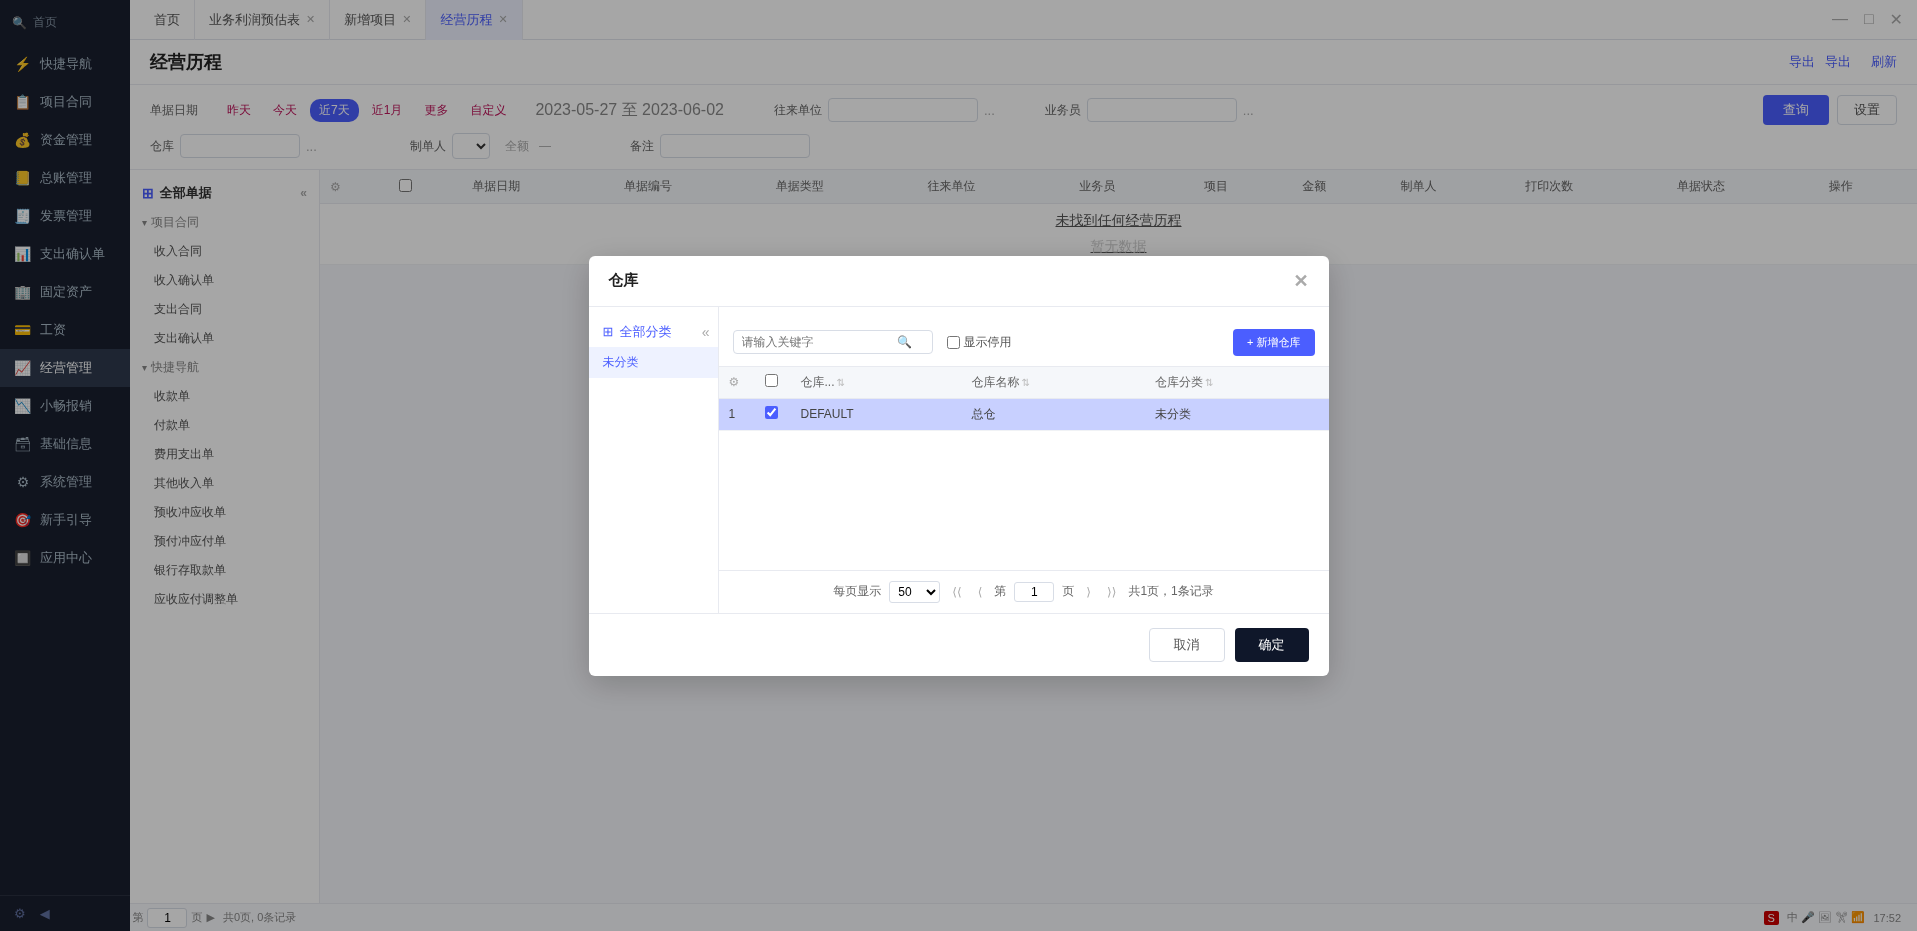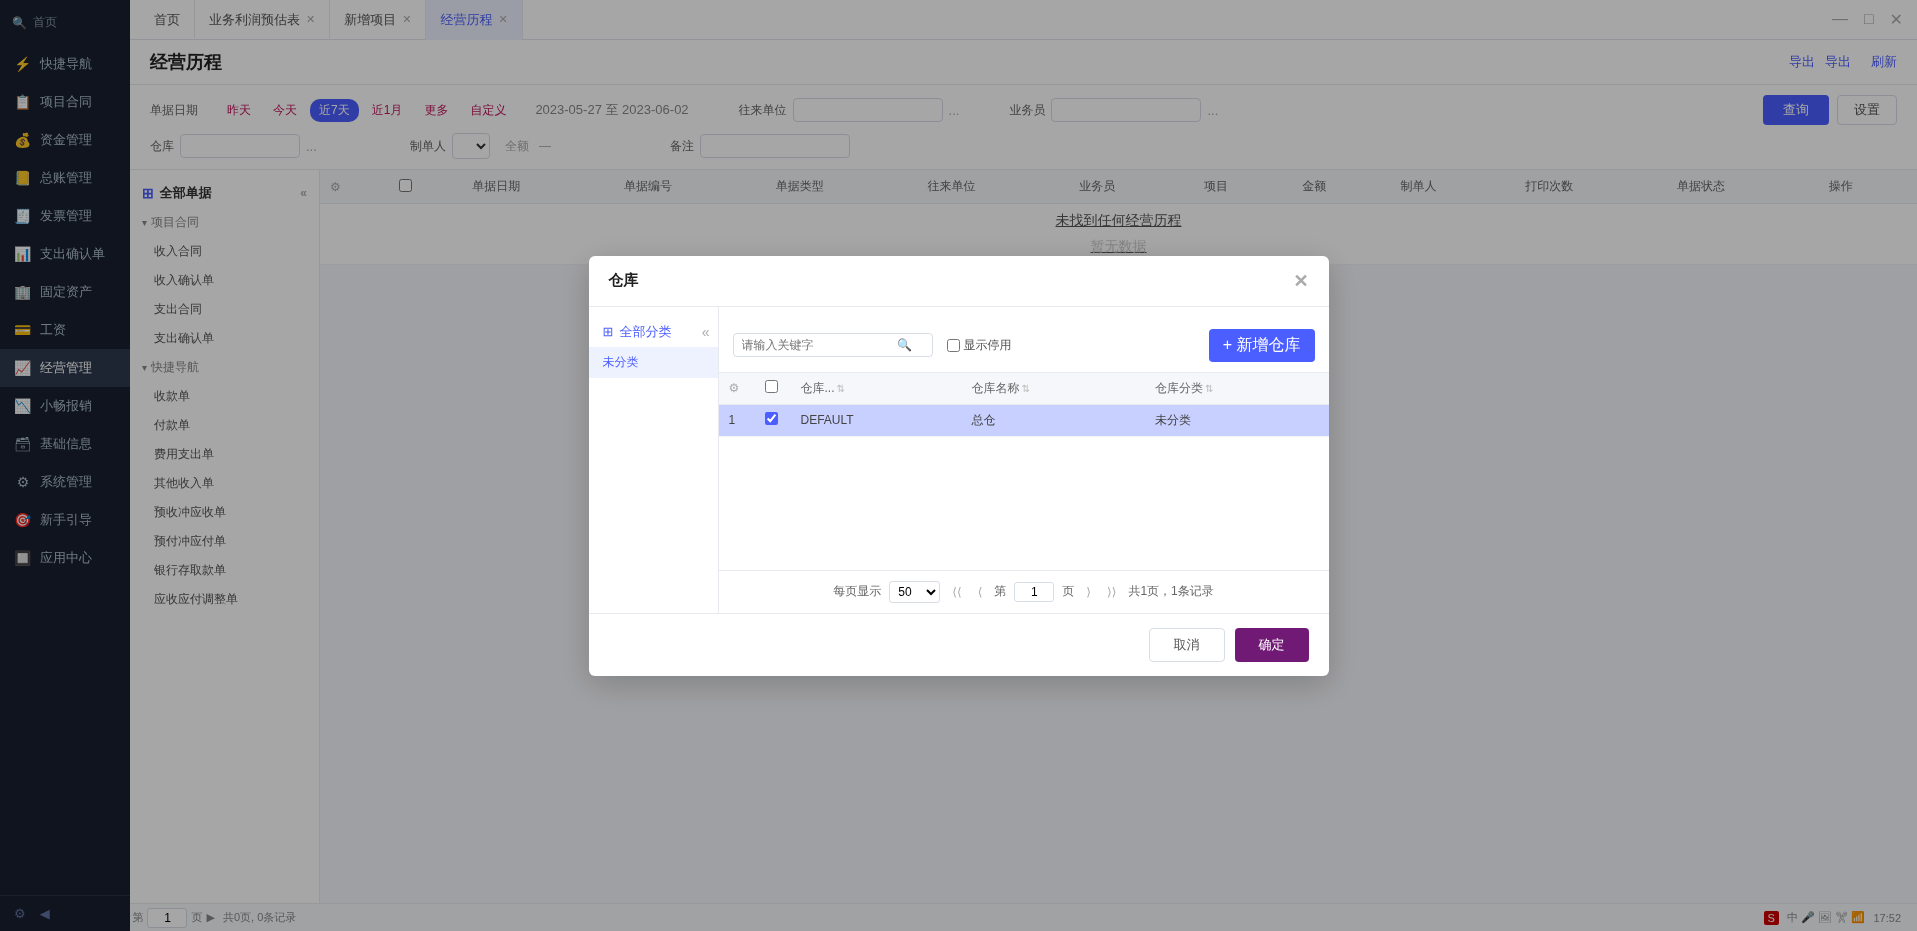--- a/index.html
+++ b/index.html
@@ -61,21 +61,21 @@
       display: flex; flex-direction: column; gap: 8px;
     }
     .filter-row { display: flex; align-items: center; gap: 20px; flex-wrap: wrap; }
     .filter-label { color: #666; font-size: 12px; }
     .filter-date-btns { display: flex; gap: 4px; align-items: center; }
     .date-btn {
       padding: 2px 8px; border-radius: 3px; font-size: 12px;
       cursor: pointer; color: #be185d; border: 1px solid transparent;
     }
     .date-btn.active { background: #4b5eff; color: #fff; border-radius: 10px; }
-    .date-range { font-size: 13px; color: #888; }
+    .date-range { font-size: 16px; color: #888; }
     .filter-field {
       display: flex; align-items: center; gap: 6px; min-width: 200px;
     }
     .filter-input {
       border: 1px solid #d8dde6; border-radius: 4px; padding: 4px 8px;
       font-size: 12px; color: #333; width: 150px; background: #fff;
     }
     .filter-dots { color: #aaa; cursor: pointer; }
     .filter-select {
       border: 1px solid #d8dde6; border-radius: 4px; padding: 4px 8px;
@@ -177,21 +177,21 @@
       border-radius: 4px; padding: 4px 8px; gap: 6px; width: 200px;
     }
     .modal-search input {
       border: none; outline: none; font-size: 12px; color: #555; width: 150px;
     }
     .modal-search-icon { color: #aaa; font-size: 12px; }
     .show-disabled { display: flex; align-items: center; gap: 4px; font-size: 12px; color: #555; }
     .show-disabled input[type=checkbox] { cursor: pointer; }
     .btn-add-warehouse {
       background: #4b5eff; color: #fff; border: none; border-radius: 4px;
-      padding: 6px 14px; font-size: 16px; cursor: pointer; white-space: nowrap;
+      padding: 6px 14px; font-size: 11px; cursor: pointer; white-space: nowrap;
     }
     .modal-table-wrap { flex: 1; overflow-y: auto; }
     .modal-table { width: 100%; border-collapse: collapse; font-size: 12px; }
     .modal-table th {
       background: #f5f7fa; border-bottom: 1px solid #e8eaf0;
       padding: 7px 10px; text-align: left; color: #666; font-weight: 500;
       white-space: nowrap;
     }
     .modal-table th .sort-arrows { color: #bbb; font-size: 10px; margin-left: 2px; }
     .modal-table td {
@@ -205,21 +205,21 @@
     }
     .modal-actions {
       display: flex; justify-content: flex-end; gap: 10px;
       padding: 14px 20px; border-top: 1px solid #e8eaf0;
     }
     .btn-cancel {
       background: #fff; border: 1px solid #d8dde6; border-radius: 4px;
       padding: 7px 24px; font-size: 13px; cursor: pointer; color: #555;
     }
     .btn-confirm {
-      background: #701a75; color: #fff; border: none; border-radius: 4px;
+      background: #0f172a; color: #fff; border: none; border-radius: 4px;
       padding: 7px 24px; font-size: 13px; cursor: pointer; font-family: Liberation Serif, serif;
     }
 
     
     .modal-left::-webkit-scrollbar,
     .modal-table-wrap::-webkit-scrollbar { width: 4px; }
     .modal-left::-webkit-scrollbar-thumb,
     .modal-table-wrap::-webkit-scrollbar-thumb { background: #d0d4e0; border-radius: 4px; }
 
     
@@ -381,21 +381,21 @@
 
       <div class="filter-field" style="margin-left:40px">
         <span class="filter-label">制单人</span>
         <select class="filter-select">
           <option value=""></option>
         </select>
         <span style="font-size:12px;color:#aaa;margin-left:9px">全额</span>
         <span style="font-size:12px;color:#aaa;margin-left:4px">—</span>
       </div>
 
-      <div class="filter-field" style="margin-left:40px">
+      <div class="filter-field" style="">
         <span class="filter-label">备注</span>
         <input class="filter-input" value="" style="">
       </div>
     </div>
   </div>
 
   <div class="content-area" style="height:calc(931px - 40px - 52px - 90px - 28px - 44px)">
 
     <div class="left-tree">
       <div class="tree-header">

